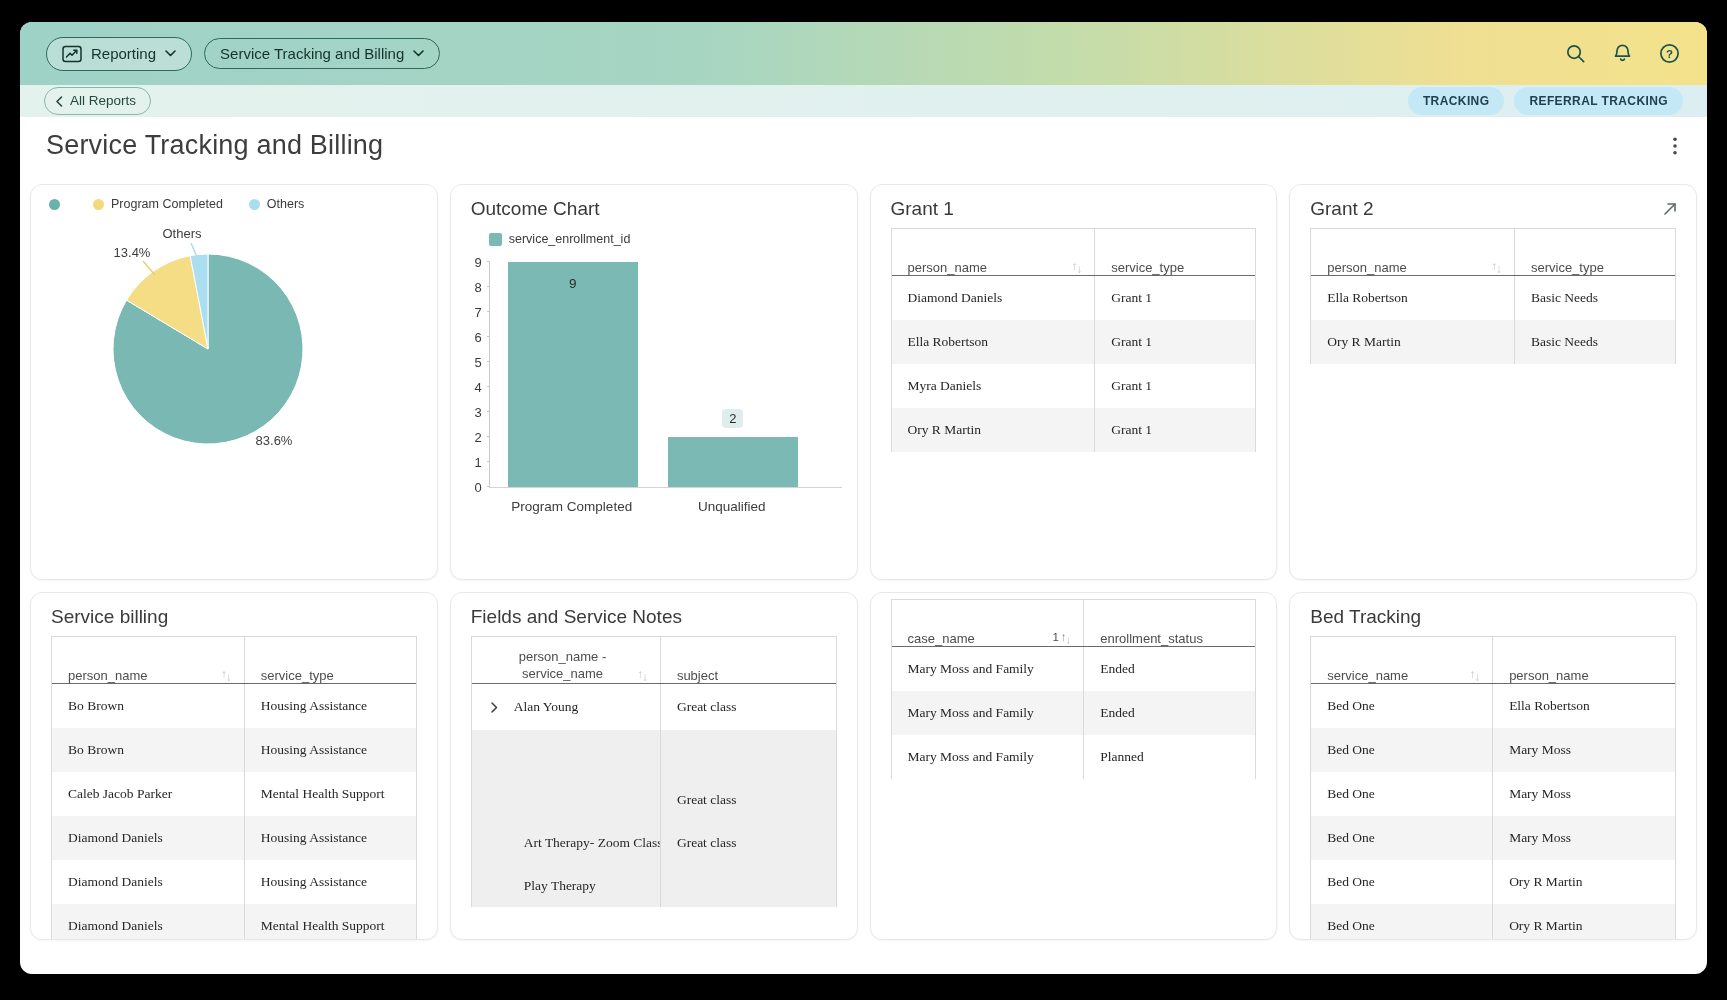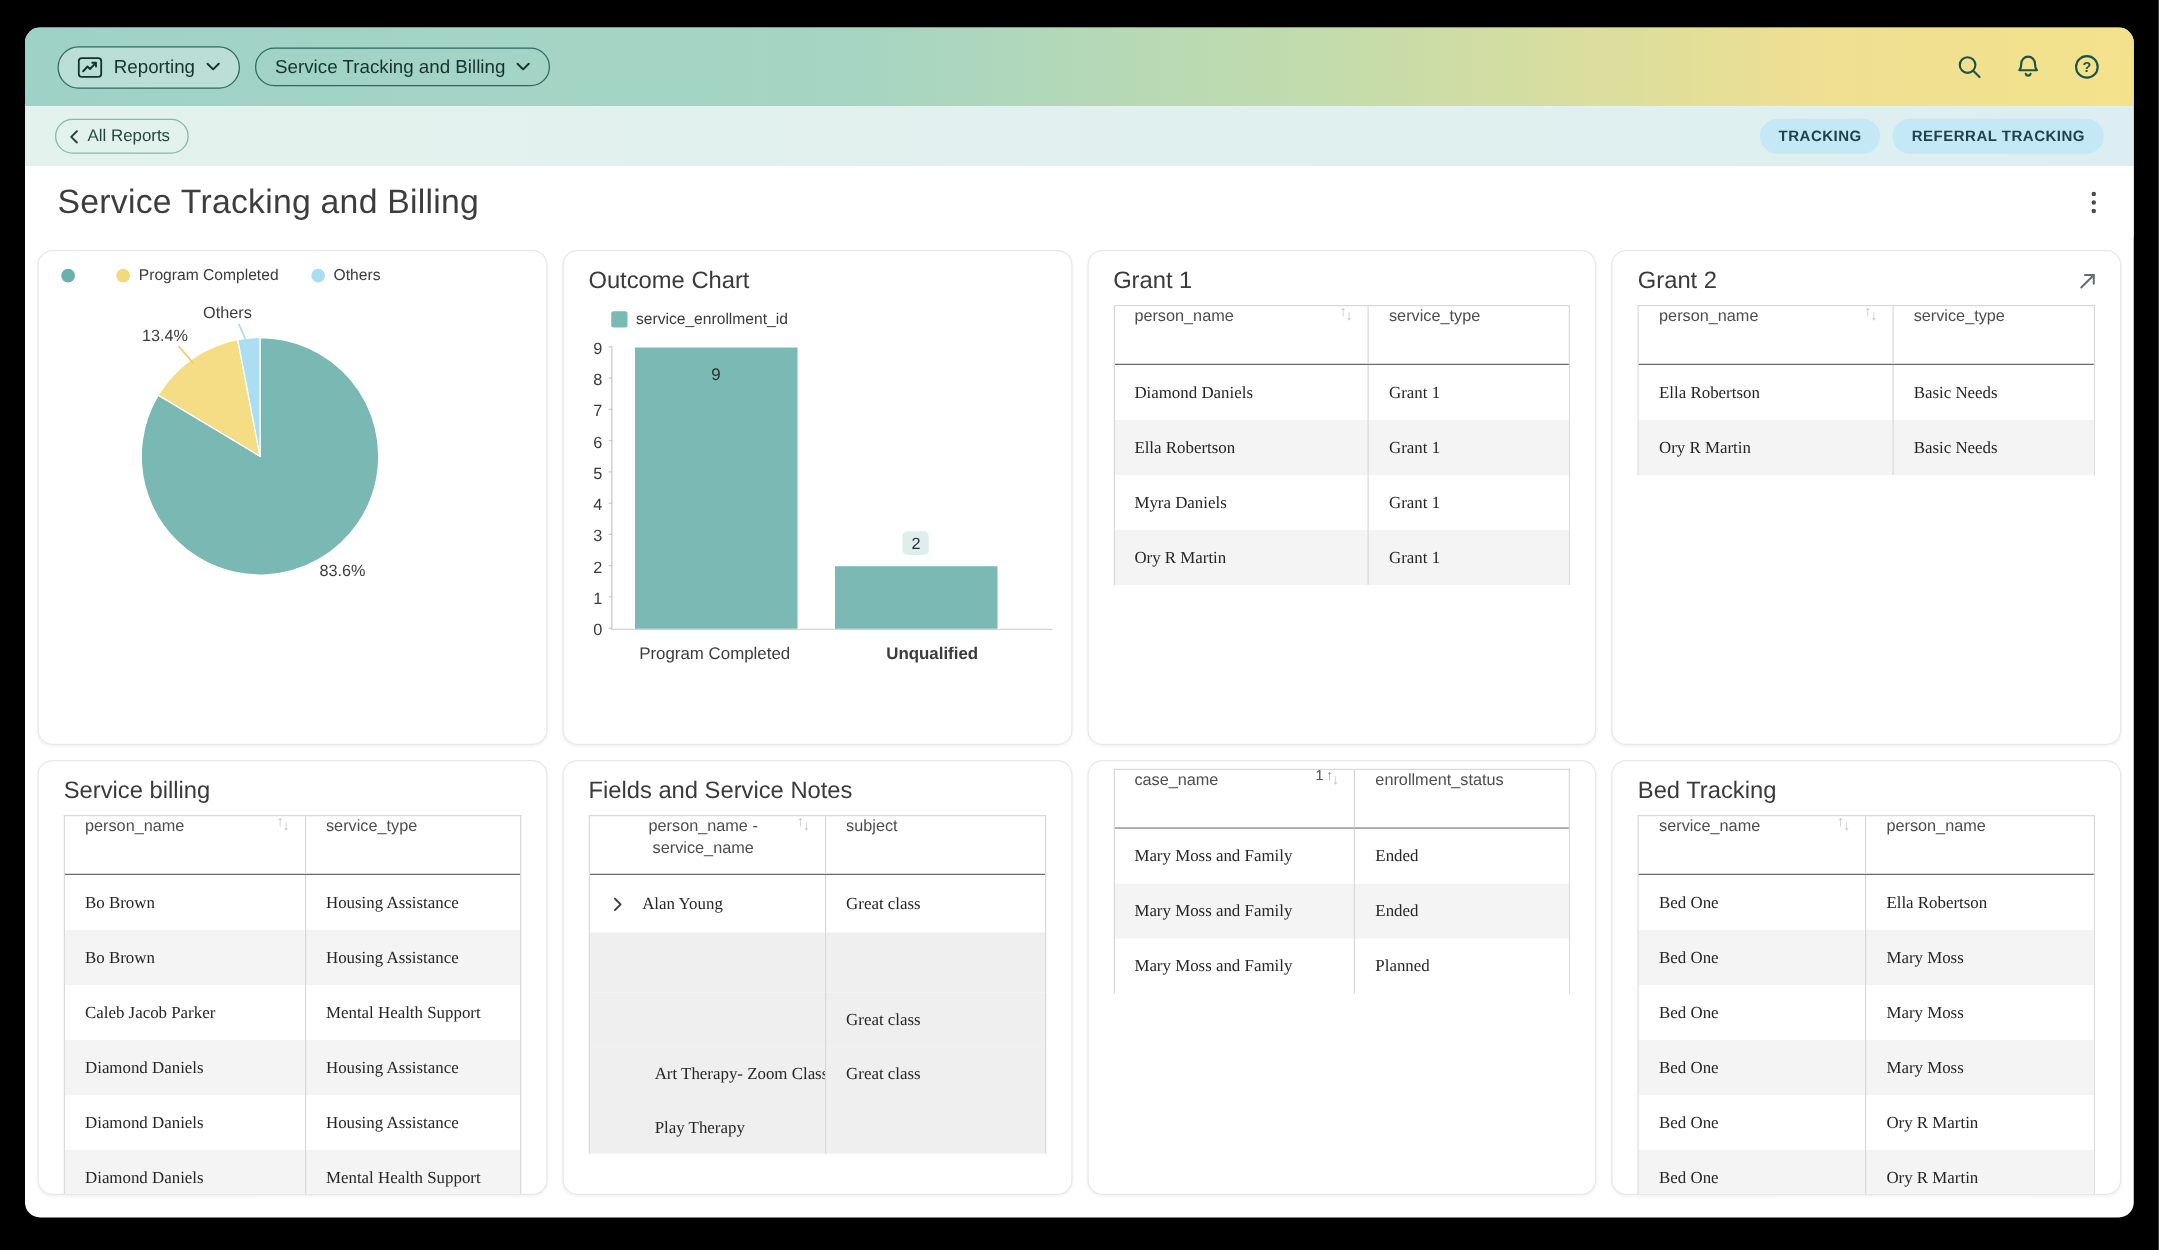--- a/index.html
+++ b/index.html
@@ -22,21 +22,21 @@
   .pill-btn{
     display:flex;align-items:center;gap:9px;border:1.5px solid #2c6a5f;border-radius:20px;
     background:transparent;padding:7px 15px;cursor:pointer;
     font-family:inherit;font-size:15px;font-weight:500;color:#15332d;line-height:1;
   }
   .pill-btn.filled{background:rgba(255,255,255,0.28);}
   .tb-right{display:flex;align-items:center;gap:24px;}
   .icon-btn{background:none;border:none;padding:0;cursor:pointer;display:flex;}
   
   .subbar{
-    height:48px;display:flex;align-items:center;padding:0 24px;box-sizing:border-box;
+    height:32px;display:flex;align-items:center;padding:0 24px;box-sizing:border-box;
     background:linear-gradient(90deg,#e3f2ec 0%,#e0f0ef 70%,#dceef2 100%);
   }
   .back-pill{
     display:flex;align-items:center;gap:7px;background:transparent;border:1px solid #8ab6ab;
     border-radius:16px;padding:6px 14px 6px 11px;cursor:pointer;
     font-family:inherit;font-size:13.5px;color:#25473f;line-height:1;
   }
   .tags{margin-left:auto;display:flex;gap:10px;}
   .tag{
     background:#c4e8f5;color:#22414e;font-weight:700;font-size:12px;letter-spacing:.4px;
@@ -77,21 +77,21 @@
   .bar{position:absolute;bottom:0;}
   .bar-label-in{position:absolute;top:14px;width:100%;text-align:center;font-size:13.5px;color:#2c2c2c;}
   .bar-chip-wrap{position:absolute;text-align:center;}
   .bar-chip{display:inline-block;background:#ddeeec;border-radius:4px;padding:2px 7px;font-size:13px;color:#2c2c2c;}
   .xlabels{position:relative;height:34px;}
   .xlab{position:absolute;top:11px;text-align:center;font-size:13.5px;color:#3c3c3c;}
   
   .table{margin:6px 20px 0;border:1px solid #d9d9d9;border-bottom:none;--split:53%;}
   .thead,.tr{display:grid;grid-template-columns:var(--split) 1fr;}
   .thead{height:47px;border-bottom:1px solid #6a6a6a;box-sizing:border-box;}
-  .th{display:flex;align-items:flex-start;justify-content:space-between;padding:0 12px 0 16px;font-size:13px;color:#4d4d4d;}
+  .th{display:flex;align-items:flex-end;justify-content:space-between;padding:0 12px 0 16px;font-size:13px;color:#4d4d4d;}
   .th:first-child,.td:first-child{border-right:1px solid #d9d9d9;}
   .th .wrap{width:120px;text-align:center;line-height:1.3;margin:0 auto;}
   .sort{display:inline-flex;align-items:flex-start;}
   .sort i{font-style:normal;font-size:11.5px;color:#c3c3c3;line-height:1;}
   .sort .d{margin-left:-1px;margin-top:3px;}
   .sort b{font-weight:400;font-size:11.5px;color:#4f4f4f;margin-right:2px;line-height:1;}
   .sort.sorted .u{color:#8c8c8c;}
   .tr{height:44px;background:#fff;font-family:Liberation Serif, serif;}
   .tr.alt{background:#f4f4f4;}
   .td{display:flex;align-items:center;padding:0 16px;font-size:13.5px;color:#262626;box-sizing:border-box;overflow:hidden;white-space:nowrap;}
@@ -241,21 +241,21 @@
               <i class="tickmark" style="bottom: 200px;"></i>
               <i class="tickmark" style="bottom: 225px;"></i>
               <div class="bar" style="left: 18px; width: 130px; height: 225px; background: rgb(123, 185, 180);">
                 <span class="bar-label-in">9</span>
               </div>
               <div class="bar-chip-wrap" style="left: 178px; width: 130px; bottom: 59px;"><span class="bar-chip">2</span></div>
               <div class="bar" style="left: 178px; width: 130px; height: 50px; background: rgb(123, 185, 180);"></div>
             </div>
           <div class="xlabels" id="xlabels">
               <span class="xlab" style="left: 18px; width: 130px;">Program Completed</span>
-              <span class="xlab" style="left: 192px; width: 130px; font-weight: bold;">Unqualified</span>
+              <span class="xlab" style="left: 178px; width: 130px;">Unqualified</span>
             </div>
         </div>
       </div>
     </section>
 
     <section class="card">
       <h2>Grant 1</h2>
       <div class="table" style="--split: 56%;">
           <div class="thead">
             <div class="th">

